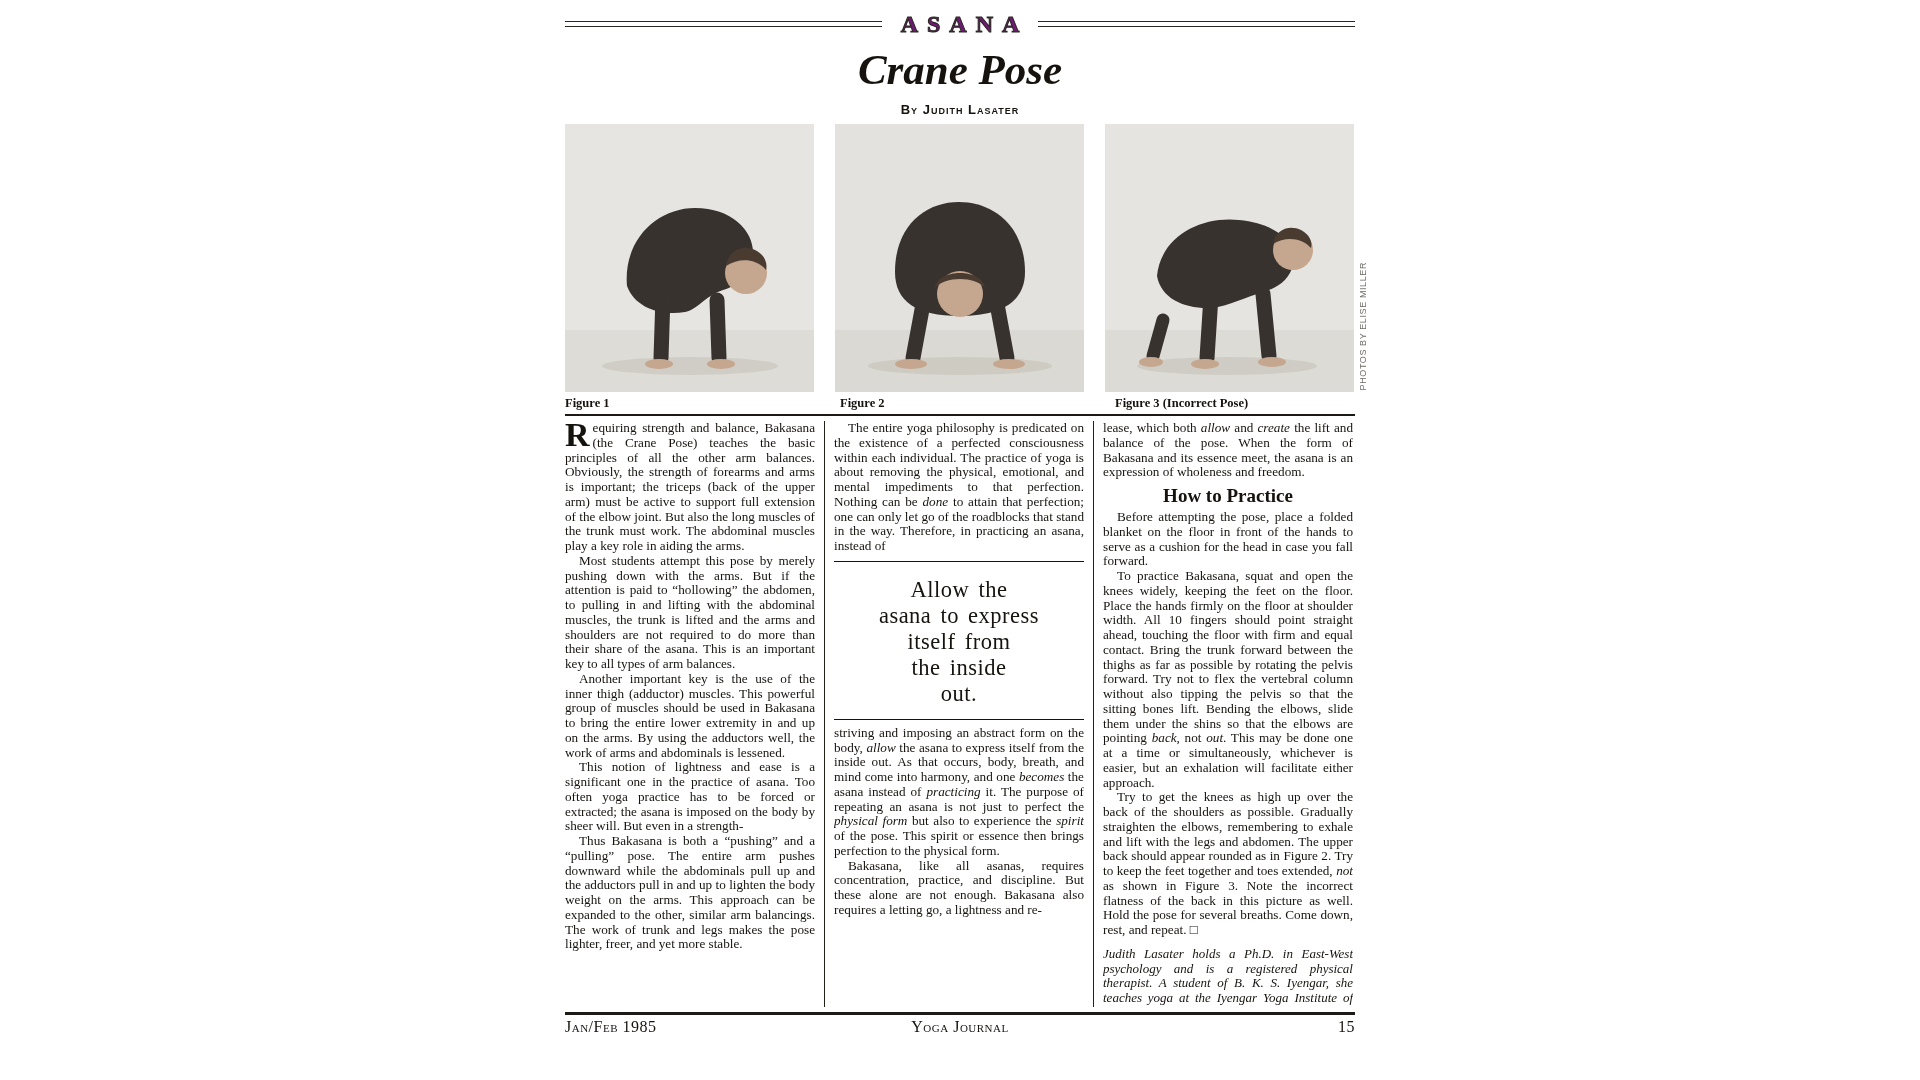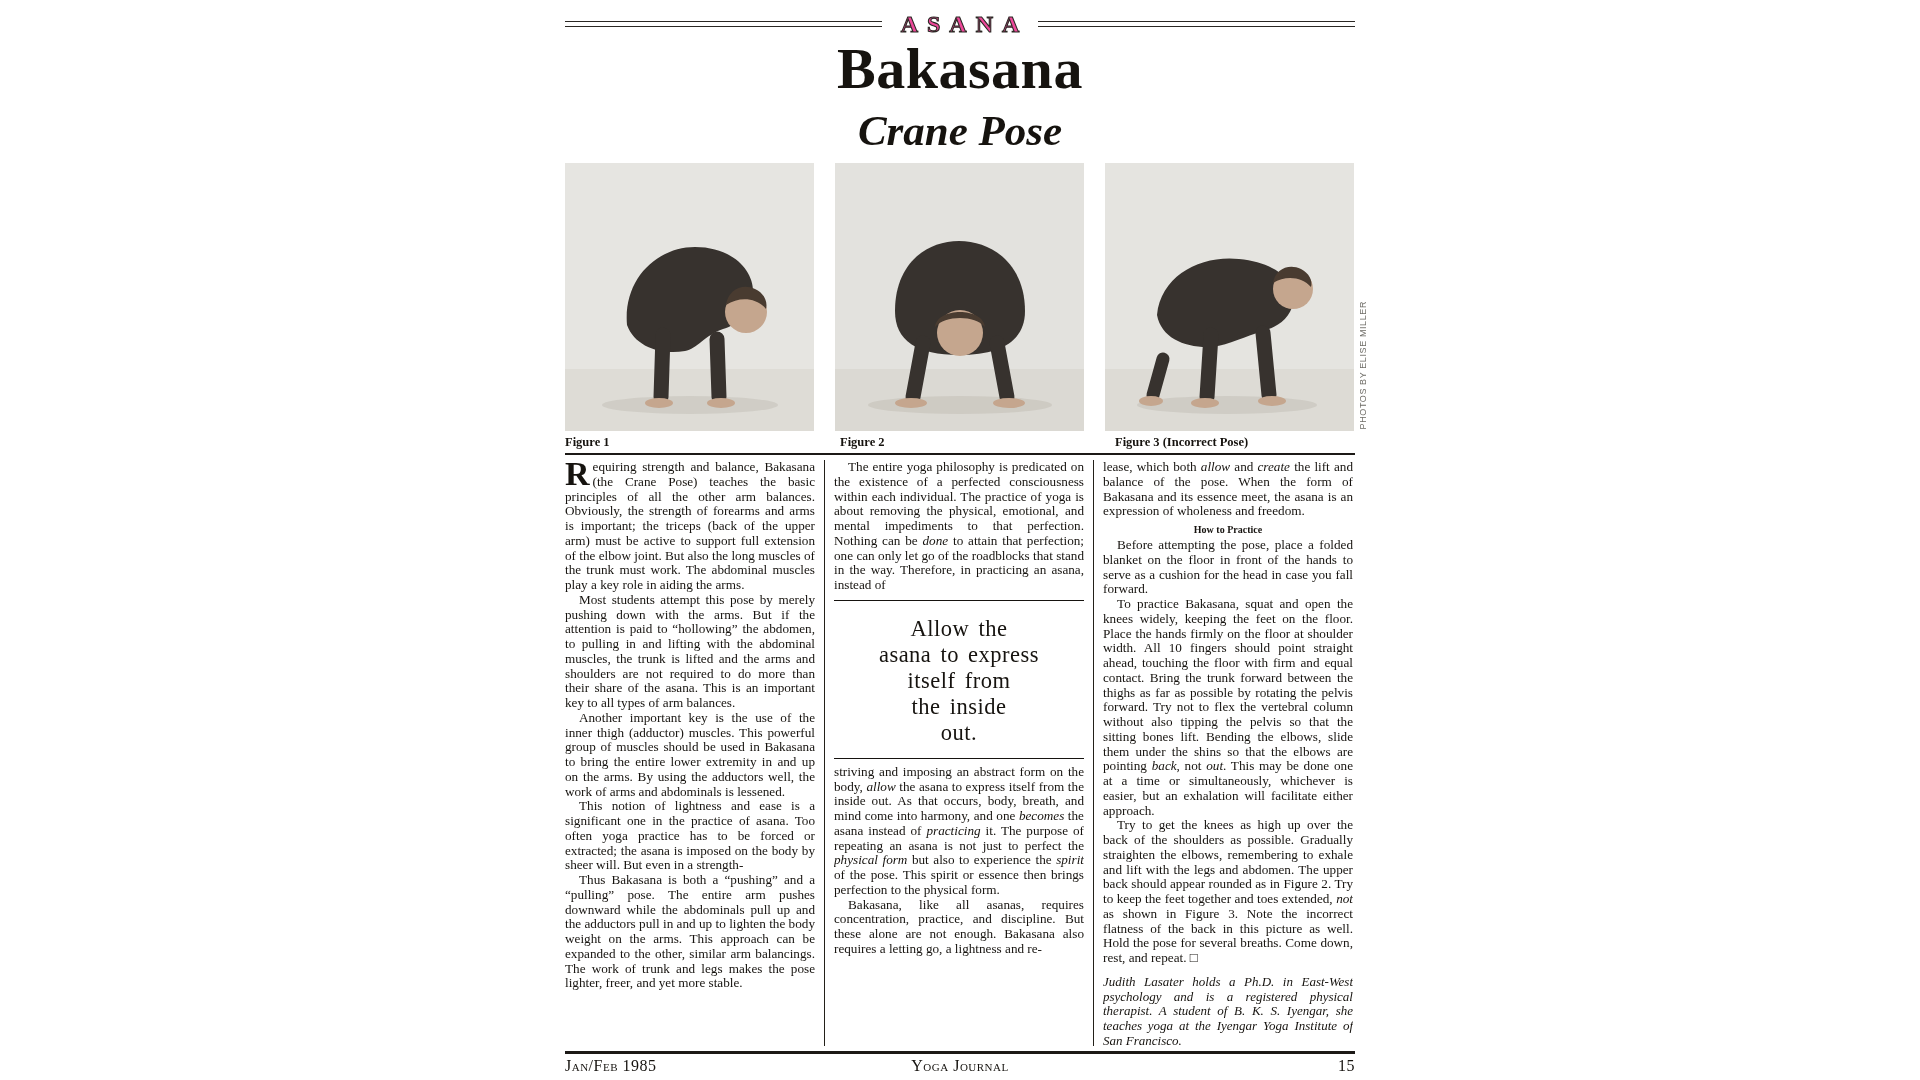--- a/index.html
+++ b/index.html
@@ -3,21 +3,21 @@
 <meta charset="utf-8">
 <style>
   html,body{margin:0;padding:0;background:#ffffff;}
   body{width:1920px;height:1080px;overflow:hidden;font-family:"Liberation Serif",serif;color:#16130f;}
   .page{width:790px;margin:0 auto;padding-top:10px;position:relative;}
 
   
   .kicker-row{display:flex;align-items:center;height:28px;}
   .dline{flex:1;height:4px;border-top:1px solid #2b2824;border-bottom:1px solid #2b2824;}
   .kicker{font-family:"Liberation Serif",serif;font-weight:bold;font-size:24px;letter-spacing:9px;
-          padding:0 10px 0 19px;color:#ec4899;-webkit-text-stroke:1.1px #2b2824;text-transform:uppercase;}
+          padding:0 10px 0 19px;color:#701a75;-webkit-text-stroke:1.1px #2b2824;text-transform:uppercase;}
   h1.title{margin:1px 0 0;text-align:center;font-size:58px;line-height:60px;font-weight:600;letter-spacing:.5px;}
   h2.subtitle{margin:8px;text-align:center;font-size:43px;line-height:48px;font-style:italic;font-weight:600;}
   .byline{margin-top:7px;text-align:center;font-family:"Liberation Sans",sans-serif;font-weight:bold;
           font-size:13px;font-variant:small-caps;letter-spacing:1px;}
 
   
   .photos{display:flex;gap:21px;margin-top:7px;position:relative;}
   .photo{width:249px;height:268px;display:block;}
   .credit{position:absolute;right:-13px;bottom:2px;writing-mode:vertical-rl;transform:rotate(180deg);
           font-family:"Liberation Sans",sans-serif;font-size:9px;letter-spacing:.6px;color:#6e6c66;}
@@ -25,21 +25,21 @@
   .caption{width:249px;font-size:12.5px;font-weight:bold;}
   .caption-rule{height:2px;background:#1c1916;margin-top:3px;}
 
   
   .article{display:flex;margin-top:5px;height:586px;overflow:hidden;}
   .col{width:250px;overflow:hidden;}
   .vrule{width:1px;background:#232019;margin:0 9px;}
   .col p{margin:0;font-size:13.2px;line-height:14.75px;text-align:justify;text-indent:14px;}
   .col p.flush{text-indent:0;}
   .dropcap{float:left;font-size:34px;line-height:26px;font-weight:bold;padding:1px 3px 0 0;}
-  .subhead{margin:5px 0 3px;text-align:center;font-size:10px;font-weight:bold;}
+  .subhead{margin:5px 0 3px;text-align:center;font-size:19px;font-weight:bold;}
   .pullquote{border-top:1.5px solid #16130f;border-bottom:1.5px solid #16130f;margin:7px 0 6px;padding:15px 0 12px;}
   .pullquote .q{font-size:22.5px;line-height:26px;text-align:center;white-space:pre-line;
                 word-spacing:3px;letter-spacing:.5px;}
   .bio{font-style:italic;margin-top:9px !important;font-size:13px !important;}
 
   
   .frule{height:2.5px;background:#1c1916;margin-top:5px;}
   .frow{display:flex;align-items:baseline;margin-top:3px;font-size:16px;font-variant:small-caps;letter-spacing:.5px;}
   .frow .f-left{flex:1;text-align:left;}
   .frow .f-center{flex:1;text-align:center;}
@@ -48,22 +48,22 @@
 </head>
 <body>
 
 <div class="page">
 
   <div class="kicker-row">
     <span class="dline"></span>
     <span class="kicker">ASANA</span>
     <span class="dline"></span>
   </div>
-  <h1 class="title">Bakasana</h1>
   <h2 class="subtitle">Crane Pose</h2>
+  <div class="byline">By Judith Lasater</div>
 
   <div class="photos">
     <svg class="photo" viewBox="0 0 249 268">
       <rect width="249" height="268" fill="#e6e5e1"></rect>
       <rect y="206" width="249" height="62" fill="#dedcd6"></rect>
       <ellipse cx="125" cy="242" rx="88" ry="9" fill="#cbc8c0" opacity="0.75"></ellipse>
       <path d="M62 162 C58 116 92 84 130 84 C168 84 190 108 188 132 C186 152 172 162 158 166 C140 172 132 186 120 188 C96 192 70 184 62 162 Z" fill="#37322e"></path>
       <circle cx="181" cy="149" r="21" fill="#c5a68e"></circle>
       <path d="M161 142 C163 127 177 120 190 126 C199 130 203 139 201 146 C192 135 175 133 161 142 Z" fill="#493b30"></path>
       <path d="M98 172 L96 234" stroke="#37322e" stroke-width="15" stroke-linecap="round"></path>

